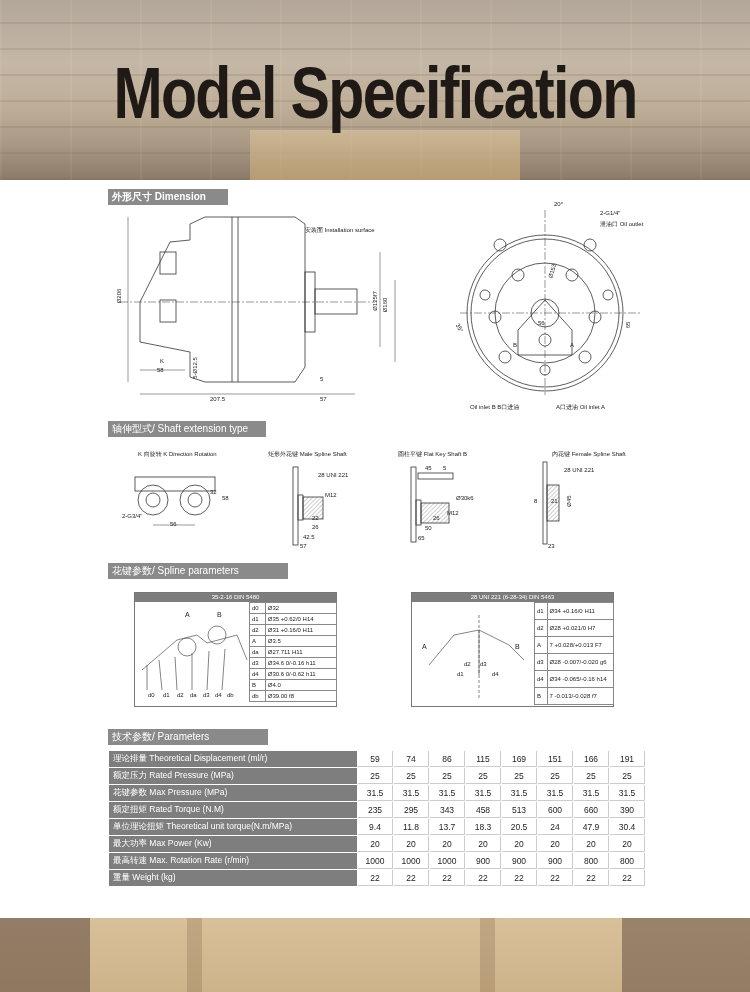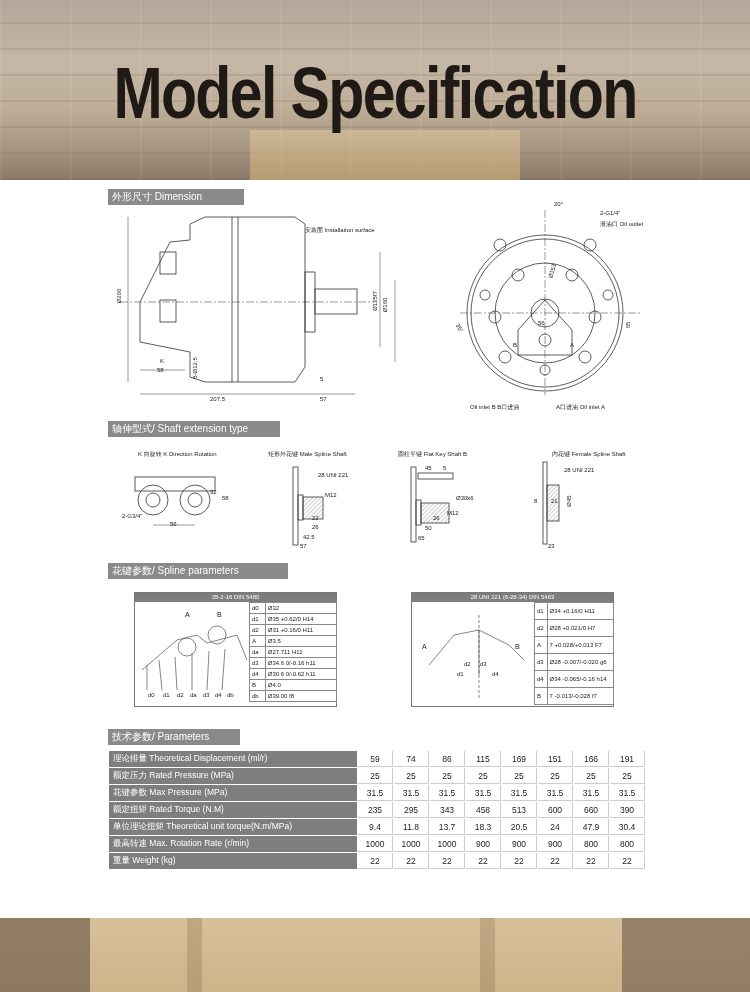--- a/index.html
+++ b/index.html
@@ -31,21 +31,21 @@
   .params td.val { background: #ffffff; color: #222; width: 35px; text-align: center; border-bottom: 1px solid #ccc; border-right: 1px solid #ccc; }
 </style>
 </head>
 <body>
 
 <div class="hero">
   <div class="glow"></div>
   <h1>Model Specification</h1>
 </div>
 
-<div class="section-header" style="top:189px;width:136px;">外形尺寸  Dimension</div>
+<div class="section-header" style="top:189px;width:120px;font-weight:bold;">外形尺寸  Dimension</div>
 
 <div class="drawing" style="left:110px;top:212px;">
   <svg width="300" height="200" viewBox="0 0 300 200" stroke="#333" fill="none" stroke-width="0.8">
     <path d="M30 90 L60 30 L80 28 L80 12 L95 5 L185 5 L195 12 L195 155 L185 170 L95 170 L80 165 L80 140 L30 130 Z"></path>
     <line x1="122" y1="5" x2="122" y2="170"></line>
       <line x1="128" y1="5" x2="128" y2="170"></line>
     <rect x="195" y="60" width="10" height="60"></rect>
     <rect x="205" y="77" width="42" height="25"></rect>
     <rect x="50" y="40" width="16" height="22"></rect>
       <rect x="50" y="88" width="16" height="22"></rect>
@@ -97,21 +97,21 @@
 <span class="lbl" style="left:600px;top:220px;">泄油口 Oil outlet</span>
 <span class="lbl" style="left:545px;top:268px;transform:rotate(-75deg);">Ø153</span>
 <span class="lbl" style="left:455px;top:325px;transform:rotate(60deg);">35°</span>
 <span class="lbl" style="left:538px;top:320px;">56</span>
 <span class="lbl" style="left:625px;top:322px;transform:rotate(-90deg);">65</span>
 <span class="lbl" style="left:513px;top:342px;">B</span>
 <span class="lbl" style="left:570px;top:342px;">A</span>
 <span class="lbl" style="left:470px;top:403px;">Oil inlet B B口进油</span>
 <span class="lbl" style="left:556px;top:403px;">A口进油 Oil inlet A</span>
 
-<div class="section-header" style="top:421px;width:172px;">轴伸型式/ Shaft extension type</div>
+<div class="section-header" style="top:421px;width:158px;">轴伸型式/ Shaft extension type</div>
 
 <span class="lbl" style="left:138px;top:450px;">K 向旋转  K Direction Rotation</span>
 <span class="lbl" style="left:268px;top:450px;">矩形外花键  Male Spline Shaft</span>
 <span class="lbl" style="left:398px;top:450px;">圆柱平键  Flat Key Shaft B</span>
 <span class="lbl" style="left:552px;top:450px;">内花键  Female Spline Shaft</span>
 
 <div class="drawing" style="left:120px;top:465px;">
   <svg width="110" height="70" viewBox="0 0 110 70" stroke="#333" fill="none" stroke-width="0.8">
     <rect x="15" y="12" width="80" height="14"></rect>
     <circle cx="33" cy="35" r="15"></circle>
@@ -285,21 +285,21 @@
           <td>Ø34 -0.065/-0.16 h14</td>
         </tr>
     <tr>
           <td style="height:17px">B</td>
           <td>7 -0.013/-0.028 f7</td>
         </tr>
   </tbody>
     </table>
 </div>
 
-<div class="section-header" style="top:729px;width:132px;">技术参数/ Parameters</div>
+<div class="section-header" style="top:729px;width:160px;">技术参数/ Parameters</div>
 
 <table class="params">
   <tbody>
   <tr>
     <td class="key">理论排量 Theoretical Displacement (ml/r)</td>
     <td class="val">59</td>
     <td class="val">74</td>
     <td class="val">86</td>
     <td class="val">115</td>
     <td class="val">169</td>
@@ -345,20 +345,31 @@
     <td class="val">9.4</td>
     <td class="val">11.8</td>
     <td class="val">13.7</td>
     <td class="val">18.3</td>
     <td class="val">20.5</td>
     <td class="val">24</td>
     <td class="val">47.9</td>
     <td class="val">30.4</td>
   </tr>
   <tr>
+    <td class="key">最大功率 Max Power (Kw)</td>
+    <td class="val">20</td>
+    <td class="val">20</td>
+    <td class="val">20</td>
+    <td class="val">20</td>
+    <td class="val">20</td>
+    <td class="val">20</td>
+    <td class="val">20</td>
+    <td class="val">20</td>
+  </tr>
+  <tr>
     <td class="key">最高转速 Max. Rotation Rate (r/min)</td>
     <td class="val">1000</td>
     <td class="val">1000</td>
     <td class="val">1000</td>
     <td class="val">900</td>
     <td class="val">900</td>
     <td class="val">900</td>
     <td class="val">800</td>
     <td class="val">800</td>
   </tr>

